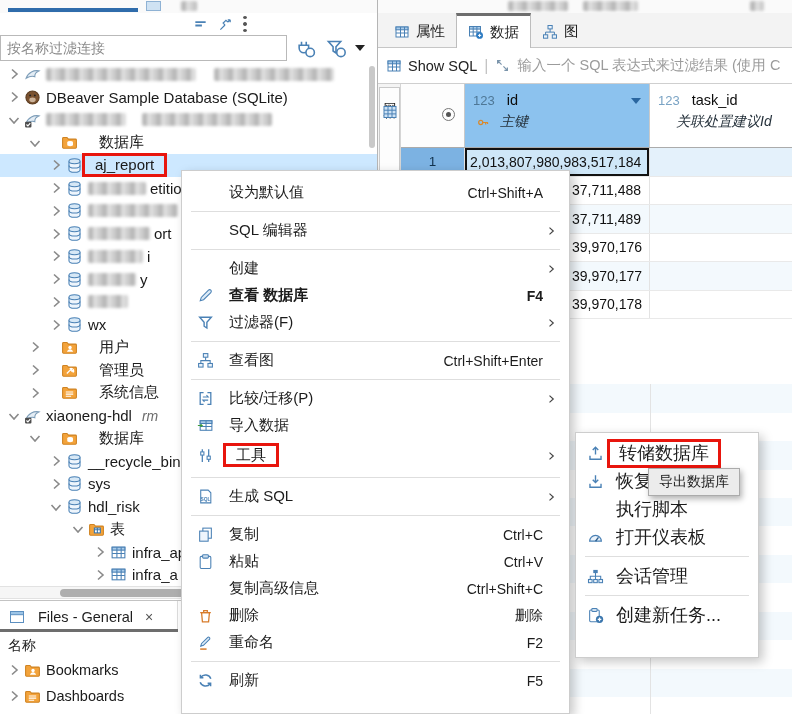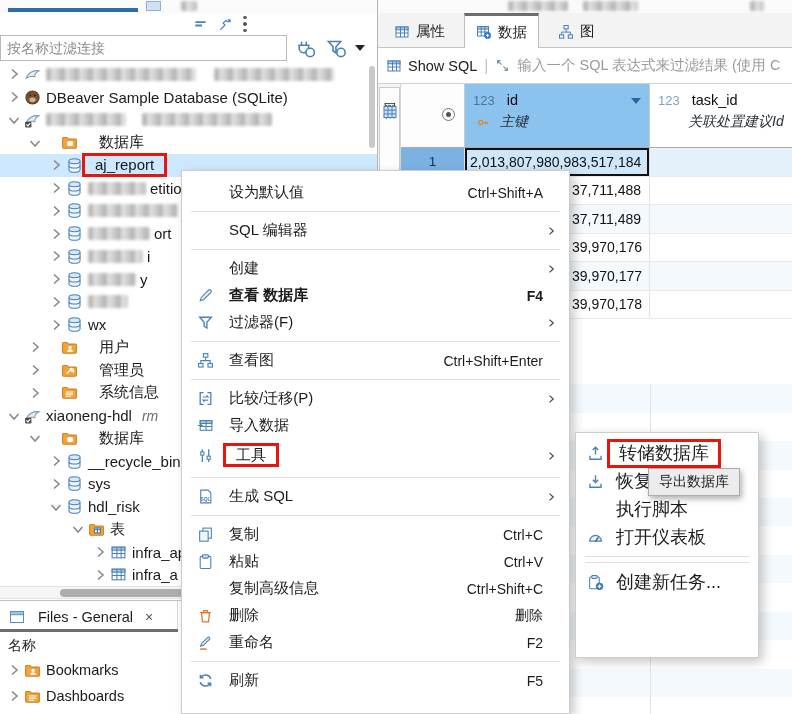--- a/index.html
+++ b/index.html
@@ -45,21 +45,21 @@
   #files-tab .lbl { font-size:14.5px; margin-left:13px; color:#1e1e1e; }
   #files-tab .x { margin-left:12px; color:#555; font-size:14px; }
   #files-tab .activebar { position:absolute; left:0; bottom:0; width:178px; height:3px; background:#6d6d6d; }
   #files-hdr { font-size:14px; color:#222; padding:5px 0 2px 8px; }
   .frow { height:26px; display:flex; align-items:center; padding-left:6px; font-size:14.5px; }
 
   
   #right { position:absolute; left:377px; top:0; width:415px; height:714px; border-left:1px solid #b5b5b5; background:#fff; }
   #rp-topstrip { position:absolute; left:0; top:0; width:415px; height:13px; background:#fafafa; }
   #rp-topstrip .miniblur { position:absolute; top:1px; height:10px; }
-  #rp-tabs { position:absolute; left:0; top:13px; width:415px; height:35px; background:#f3f3f3; border-bottom:1px solid #c6c6c6; display:flex; align-items:flex-end; padding-left:5px;gap:8px; }
+  #rp-tabs { position:absolute; left:0; top:13px; width:415px; height:35px; background:#f3f3f3; border-bottom:1px solid #c6c6c6; display:flex; align-items:flex-end; padding-left:5px; }
   .rtab { height:31px; display:flex; align-items:center; padding:0 11px; font-size:14.5px; color:#1e1e1e; gap:6px; }
   .rtab.active { background:#fff; border:1px solid #bdbdbd; border-top:3px solid #6e6e6e; border-bottom:none; height:35px; margin-bottom:-1px; }
   #rp-filterbar { position:absolute; left:0; top:48px; width:415px; height:36px; border-bottom:1px solid #cfcfcf; display:flex; align-items:center; padding-left:8px; white-space:nowrap; overflow:hidden; }
   #rp-filterbar .showsql { font-size:14.5px; color:#222; margin-left:6px; }
   #rp-filterbar .div { color:#c4c4c4; margin:0 7px; font-size:16px; }
   #rp-filterbar .ph { color:#9b9b9b; font-size:14.5px; margin-left:7px; }
 
   #grid { position:absolute; left:0; top:84px; width:415px; height:630px; }
   #pstrip { position:absolute; left:0; top:0; width:23px; height:630px; background:#f4f4f4; border-right:1px solid #d5d5d5; }
   #pbox { position:absolute; left:1px; top:3px; width:21px; height:94px; border:1px solid #c9c9c9; background:#fdfdfd;
@@ -75,21 +75,21 @@
   .hc.taskc { flex:1; background:#fff; border-right:none; }
   .radio { position:absolute; right:9px; top:24px; width:13px; height:13px; border:1.6px solid #777; border-radius:50%; }
   .radio::after { content:""; position:absolute; left:3px; top:3px; width:5px; height:5px; background:#555; border-radius:50%; }
   .hline1 { display:flex; align-items:center; padding:8px 8px 0 8px; }
   .hline2 { display:flex; align-items:center; margin-top:5px; padding-left:8px; font-style:italic; font-size:14px; color:#24303a; }
   .tbadge { font-size:13px; color:#4e7796; }
   .hc.taskc .tbadge { color:#7aa3c4; }
   .cname { font-size:14.5px; color:#0d0d0d; margin-left:12px; }
   .hcaret { position:absolute; right:8px; top:14px; width:0; height:0; border-left:5px solid transparent; border-right:5px solid transparent; border-top:6px solid #2a66a0; }
   .hline2 .sub { margin-left:10px; }
-  .hc.taskc .hline2 { padding-left:38px; }
+  .hc.taskc .hline2 { padding-left:26px; }
 
   #grows { position:absolute; left:0; top:64px; width:392px; bottom:0; }
   .grow { height:28.5px; display:flex; border-bottom:1px solid #e9e9e9; background:#fff; }
   .grow.stripe { background:#f3f9fd; }
   .gc { border-right:1px solid #e3e3e3; font-size:14px; display:flex; align-items:center; overflow:hidden; white-space:nowrap; }
   .gc.num { width:64px; justify-content:center; font-size:13.5px; color:#333; }
   .gc.id { width:185px; padding-left:5px; color:#111; }
   .gc.id.frag { padding-left:107px; }
   .gc.task { flex:1; border-right:none; }
   .grow.sel { background:#e4f1fb; }
@@ -871,20 +871,28 @@
   </div>
   <div class="mi">
     <span class="mico">
         <svg class="ic" width="17" height="17">
           <use href="#i-dashboard"></use>
         </svg>
       </span>
     <span class="mlabel">打开仪表板</span>
   </div>
   <div class="msep"></div>
+  <div class="mi">
+    <span class="mico">
+        <svg class="ic" width="17" height="17">
+          <use href="#i-sessions"></use>
+        </svg>
+      </span>
+    <span class="mlabel">会话管理</span>
+  </div>
   <div class="msep"></div>
   <div class="mi">
     <span class="mico">
         <svg class="ic" width="17" height="17">
           <use href="#i-newtask"></use>
         </svg>
       </span>
     <span class="mlabel">创建新任务...</span>
   </div>
 </div>

